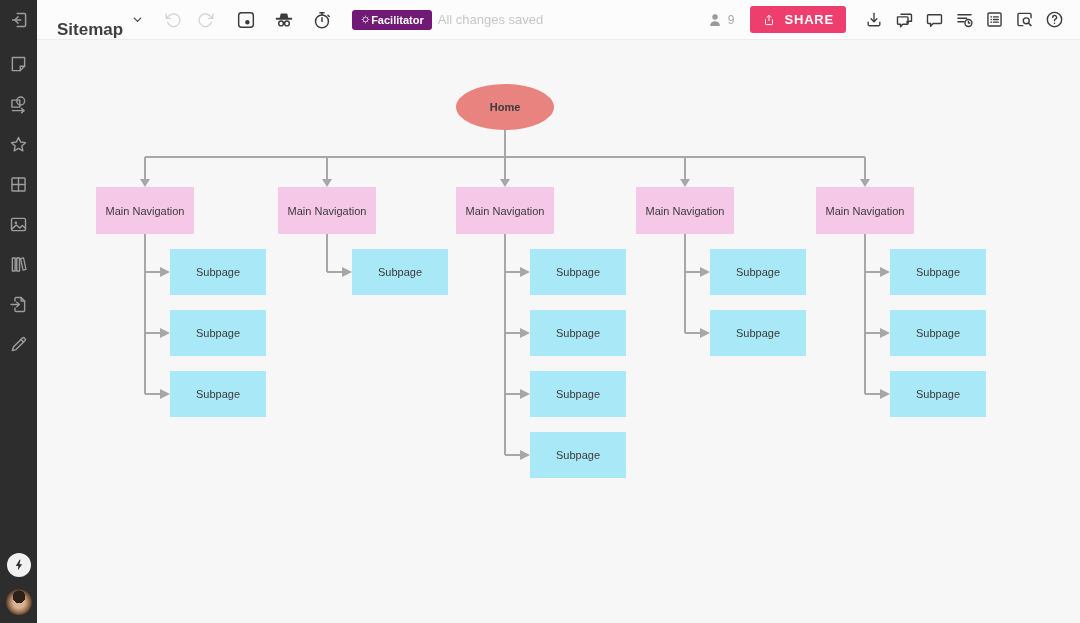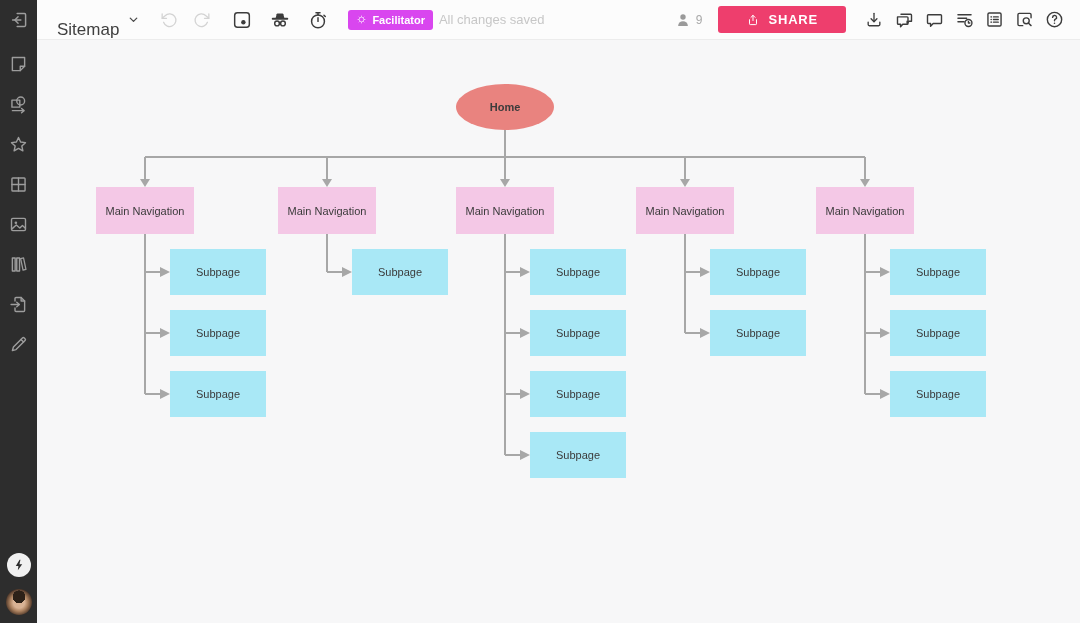--- a/index.html
+++ b/index.html
@@ -21,34 +21,34 @@
     background:
       radial-gradient(circle at 50% 30%, #2c2118 0 28%, transparent 29%),
       radial-gradient(circle at 50% 52%, #d8b294 0 30%, #a97f5d 48%, #4a3427 72%, #241c15 100%);
   }
 
   
   .topbar { position:absolute; left:37px; top:0; right:0; height:40px; background:#fcfcfc;
     border-bottom:1px solid #ececec; display:flex; align-items:center; padding:0 12px 0 20px; z-index:4; }
   .tb-left { display:flex; align-items:center; gap:6px; }
   .title-btn { display:flex; align-items:center; gap:8px; background:none; border:none; cursor:pointer; }
-  .board-title { font-size:17px; font-weight:400; color:#3f3f3f;margin-top:20px; }
+  .board-title { font-size:17px; font-weight:700; color:#3f3f3f;margin-top:20px; }
   .icon-btn { width:28px; height:28px; display:flex; align-items:center; justify-content:center;
     background:none; border:none; cursor:pointer; padding:0; }
   .icon-btn svg { stroke:#3c3c3c; fill:none; stroke-width:1.6; stroke-linecap:round; stroke-linejoin:round; }
   .icon-btn.disabled svg { stroke:#d3d3d3; }
-  .badge { display:flex; align-items:center; gap:5px; background:#d946ef; color:#fff;
+  .badge { display:flex; align-items:center; background:#701a75; color:#fff;
     font-size:11px; font-weight:600; border-radius:3px; padding:4px 8px; margin-left:10px; }
   .badge svg { stroke:#fff; fill:none; stroke-width:1.4; }
   .status { font-size:13px; color:#c7c7c7; }
   .tb-right { margin-left:auto; display:flex; align-items:center; gap:2px; }
   .collab { display:flex; align-items:center; gap:4px; margin-right:14px; }
   .collab .count { font-size:12px; color:#a9a9a9; }
   .share-btn { display:flex; align-items:center; gap:8px; background:#ee3e6d; color:#fff;
-    border:none; border-radius:3px; height:27px; padding:0 28px; font-size:13px; font-weight:700;
+    border:none; border-radius:3px; height:27px; padding:0 12px; font-size:13px; font-weight:700;
     letter-spacing:.8px; cursor:pointer; margin-right:12px; font-family:inherit; }
   .share-btn svg { stroke:#fff; fill:none; stroke-width:1.7; stroke-linecap:round; stroke-linejoin:round; }
 
   
   .canvas { position:absolute; left:37px; top:40px; right:0; bottom:0; background:#f7f7f8; }
   .canvas svg { display:block; }
   .diagram-label { font-family:"Liberation Sans","DejaVu Sans",sans-serif; }
 </style>
 </head>
 <body>

